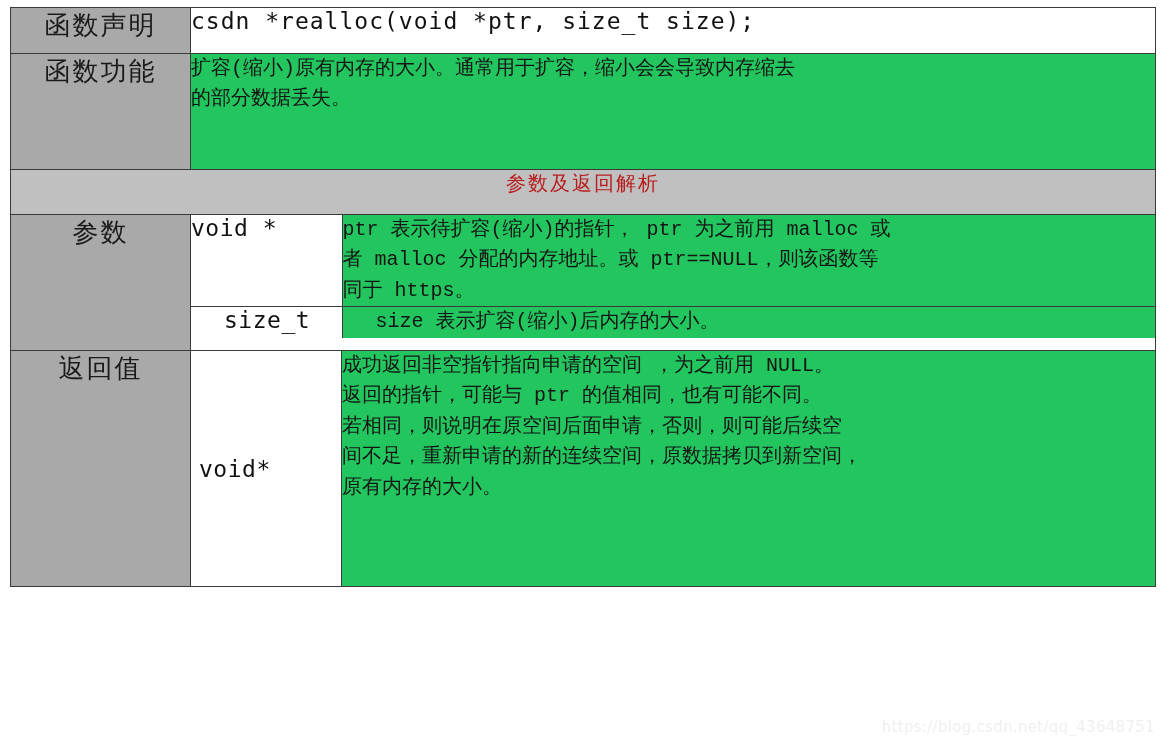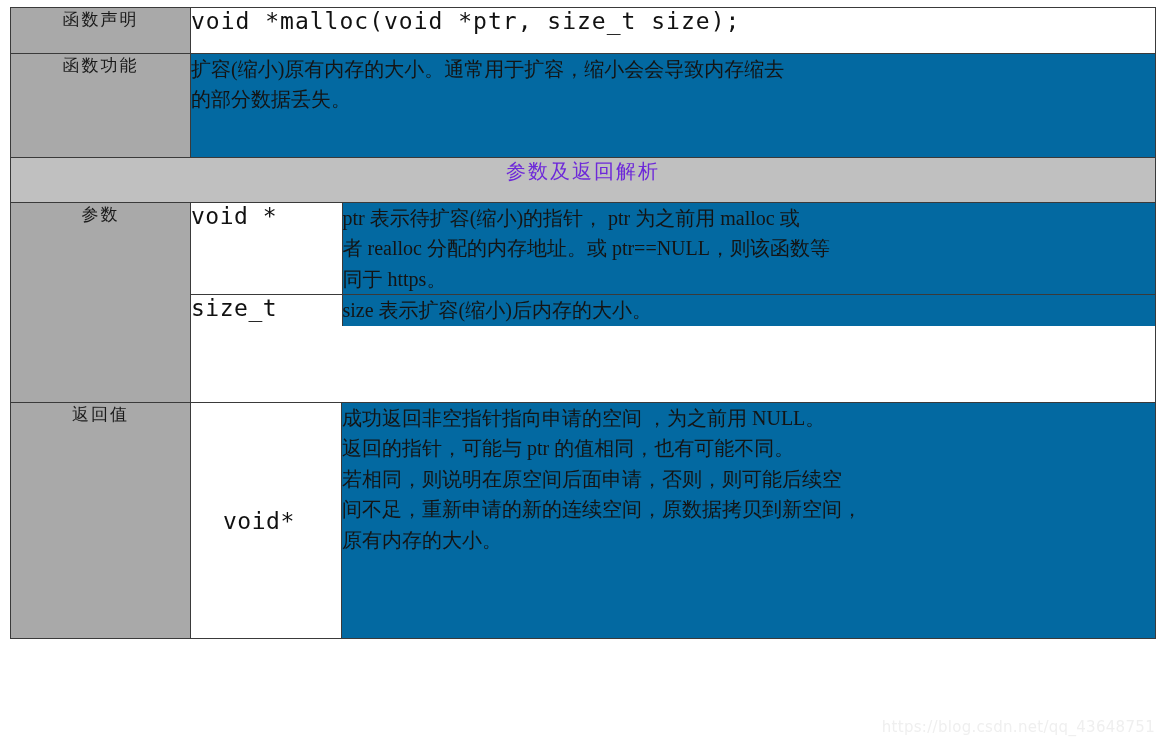--- a/index.html
+++ b/index.html
@@ -35,32 +35,32 @@
   col.c-label { width: 180px; }
   col.c-type  { width: 151px; }
   col.c-desc  { width: 814px; }
 
   
   .label-cell {
     background: #a9a9a9;
     text-align: center;
     vertical-align: middle;
     font-family: "DejaVu Serif", serif;
-    font-size: 17px;
+    font-size: 26px;
     color: #1a1a1a;
     letter-spacing: 2px;
     margin-left: 6px;
   }
   .section-header {
     background: #c0c0c0;
     text-align: center;
     vertical-align: middle;
     font-family: "DejaVu Serif", serif;
     font-size: 20px;
-    color: #6d28d9;
+    color: #b91c1c;
     letter-spacing: 2px;
     height: 44px;
   }
   .mono-cell {
     font-family: "DejaVu Sans Mono", monospace;
     font-size: 23px;
     color: #111111;
     padding: 6px 0 6px 14px;
     letter-spacing: 1px;
     white-space: nowrap;
@@ -68,49 +68,49 @@
   .type-cell {
     font-family: "DejaVu Sans Mono", monospace;
     font-size: 23px;
     color: #111111;
     padding: 7px 0 7px 14px;
     letter-spacing: 0.5px;
     white-space: nowrap;
     background: #ffffff;
   }
   .desc-cell {
-    font-family: Liberation Serif, serif;
+    font-family: Liberation Mono, monospace;
     font-size: 20px;
     color: #141414;
     padding: 7px 8px 7px 12px;
-    background: #0369a1;
+    background: #22c55e;
     line-height: 1.52;
   }
   .desc-cell .line { display: block; white-space: nowrap; }
 
   
   .inner-table {
     width: 100%;
     border-collapse: collapse;
     table-layout: fixed;
   }
   .inner-table td {
     border: none;
     padding: 0;
     vertical-align: top;
   }
   .inner-table tr.sub-row > td { border-bottom: 1.5px solid #3a3a3a; }
-  .inner-table tr.sub-row-last > td { border-bottom: none; }
+  .inner-table tr.sub-row-last > td { border-bottom: none; padding-left: 33px; }
   .inner-col-type { width: 151px; border-right: 1.5px solid #3a3a3a !important; }
 
   
   .r-decl   { height: 46px; }
   .r-file   { height: 41px; }
-  .r-func   { height: 104px; }
-  .r-param  { height: 200px; }
+  .r-func   { height: 116px; }
+  .r-param  { height: 136px; }
   .r-return { height: 236px; }
 
   .watermark {
     position: absolute;
     right: 14px;
     bottom: 12px;
     font-family: "DejaVu Sans", sans-serif;
     font-size: 15px;
     color: #efefef;
     letter-spacing: 0.3px;
@@ -123,21 +123,21 @@
 <table class="doc-table">
   <colgroup>
     <col class="c-label">
     <col class="c-type">
     <col class="c-desc">
   </colgroup>
   <tbody>
 
     <tr class="r-decl">
       <td class="label-cell">函数声明</td>
-      <td class="mono-cell" colspan="2">void *malloc(void *ptr, size_t size);</td>
+      <td class="mono-cell" colspan="2">csdn *realloc(void *ptr, size_t size);</td>
     </tr>
 
 
     <tr class="r-func">
       <td class="label-cell">函数功能</td>
       <td class="desc-cell" colspan="2">
         <span class="line">扩容(缩小)原有内存的大小。通常用于扩容，缩小会会导致内存缩去</span>
         <span class="line">的部分数据丢失。</span>
       </td>
     </tr>
@@ -152,38 +152,38 @@
         <table class="inner-table">
           <colgroup>
             <col class="inner-col-type">
             <col>
           </colgroup>
           <tbody>
             <tr class="sub-row">
               <td class="type-cell inner-col-type">void *</td>
               <td class="desc-cell">
                 <span class="line">ptr 表示待扩容(缩小)的指针， ptr 为之前用 malloc 或</span>
-                <span class="line">者 realloc 分配的内存地址。或 ptr==NULL，则该函数等</span>
+                <span class="line">者 malloc 分配的内存地址。或 ptr==NULL，则该函数等</span>
                 <span class="line">同于 https。</span>
               </td>
             </tr>
             <tr class="sub-row-last">
               <td class="type-cell inner-col-type">size_t</td>
               <td class="desc-cell">
                 <span class="line">size 表示扩容(缩小)后内存的大小。</span>
               </td>
             </tr>
           </tbody>
         </table>
       </td>
     </tr>
 
     <tr class="r-return">
       <td class="label-cell">返回值</td>
-      <td class="type-cell" style="vertical-align:middle; text-align:left; padding-left:32px;">void*</td>
+      <td class="type-cell" style="vertical-align:middle; text-align:left; padding-left:8px;">void*</td>
       <td class="desc-cell">
         <span class="line">成功返回非空指针指向申请的空间 ，为之前用 NULL。</span>
         <span class="line">返回的指针，可能与 ptr 的值相同，也有可能不同。</span>
         <span class="line">若相同，则说明在原空间后面申请，否则，则可能后续空</span>
         <span class="line">间不足，重新申请的新的连续空间，原数据拷贝到新空间，</span>
         <span class="line">原有内存的大小。</span>
       </td>
     </tr>
 
   </tbody>

